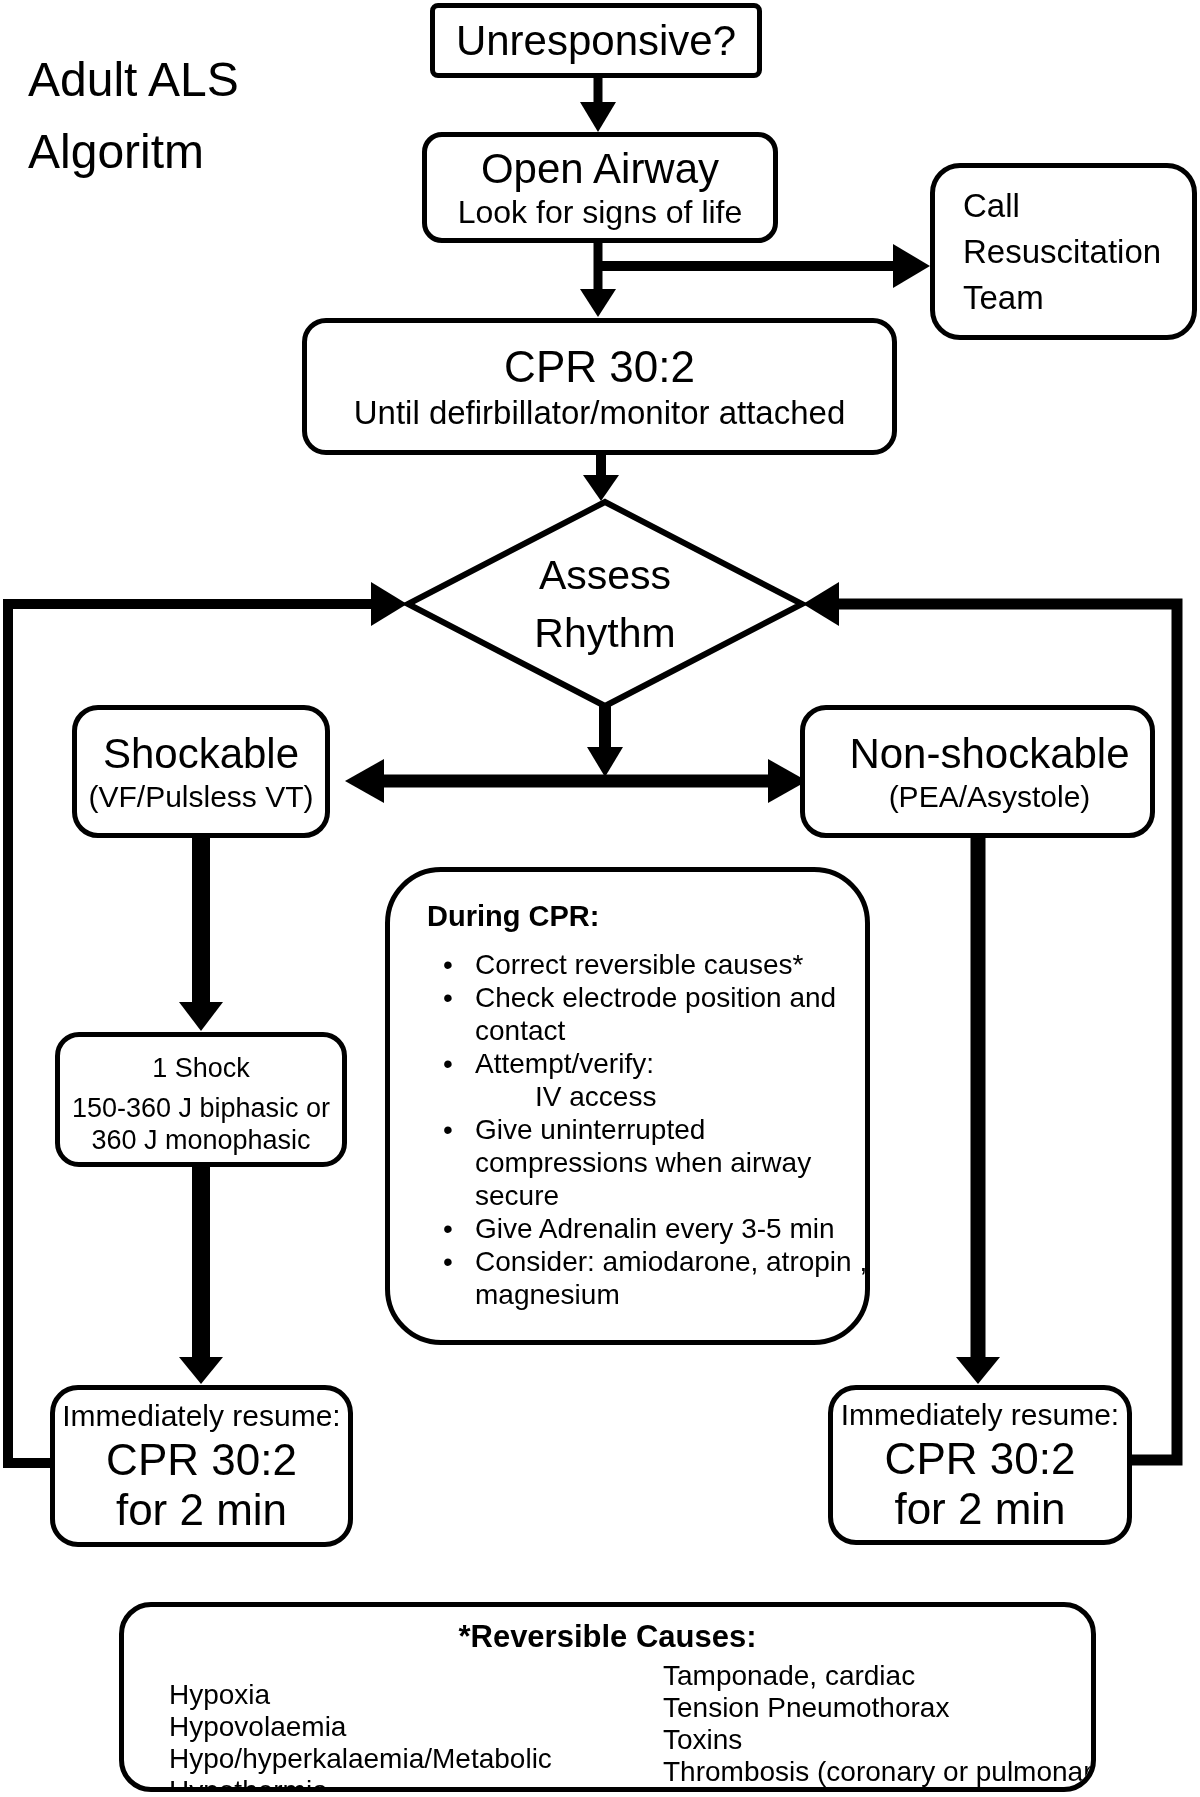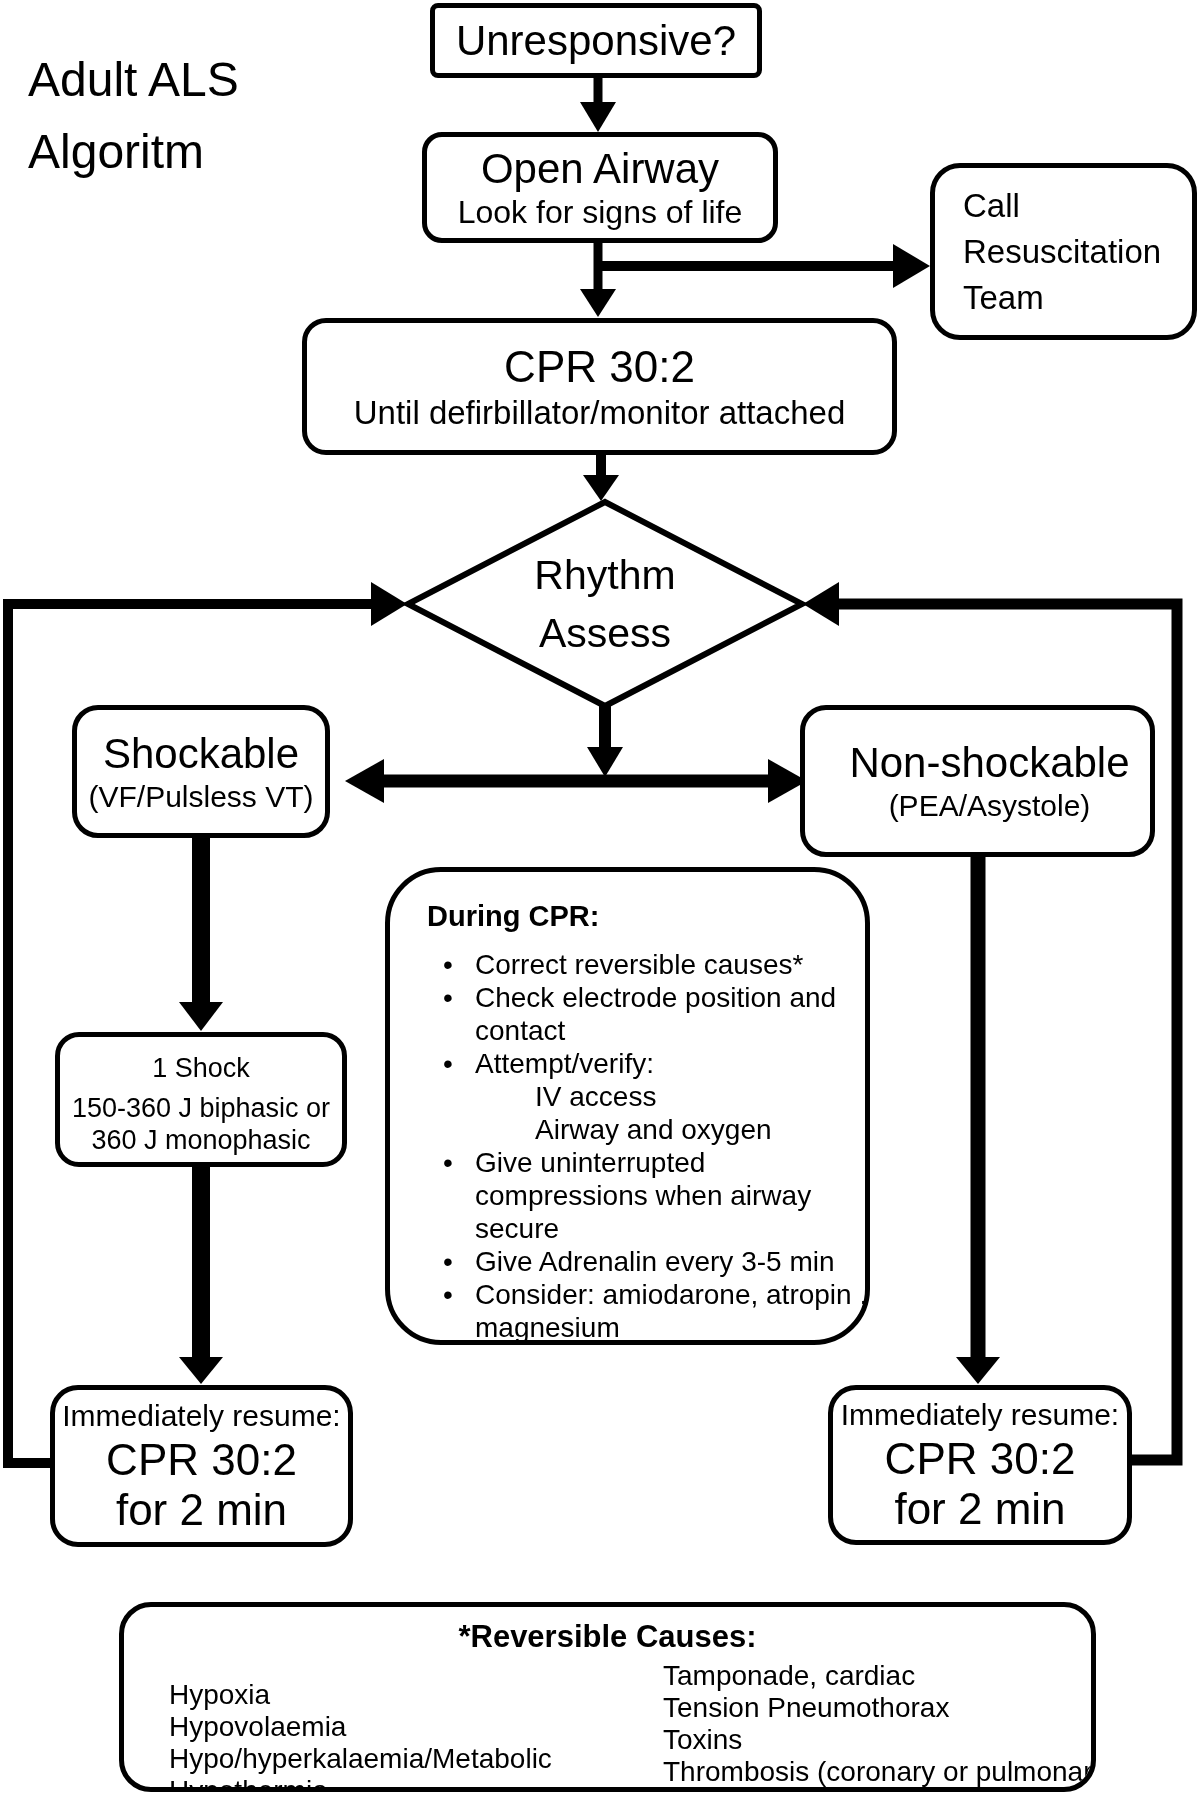--- a/index.html
+++ b/index.html
@@ -26,21 +26,21 @@
   #call-team{left:930px;top:163px;width:267px;height:177px;border-radius:30px;
     align-items:flex-start;text-align:left;padding-left:28px;font-size:33px;line-height:46px;}
   #cpr-node{left:302px;top:318px;width:595px;height:137px;border-radius:24px;}
   #cpr-node .main{font-size:44px;line-height:52px;}
   #cpr-node .sub{font-size:33px;line-height:40px;}
   #assess-label{position:absolute;left:455px;top:546px;width:300px;height:120px;z-index:3;
     font-size:41px;line-height:58px;text-align:center;}
   #shockable{left:72px;top:705px;width:258px;height:133px;border-radius:26px;}
   #shockable .main,#non-shockable .main{font-size:42px;line-height:50px;}
   #shockable .sub,#non-shockable .sub{font-size:30px;line-height:36px;}
-  #non-shockable{left:800px;top:705px;width:355px;height:152px;border-radius:26px;padding-left:24px;}
+  #non-shockable{left:800px;top:705px;width:355px;height:133px;border-radius:26px;padding-left:24px;}
   #during-cpr{left:385px;top:867px;width:485px;height:478px;border-radius:56px;
     align-items:flex-start;justify-content:flex-start;text-align:left;
     padding:26px 10px 10px 37px;}
   #during-cpr .dc-title{font-size:29px;line-height:36px;font-weight:bold;margin-bottom:14px;white-space:nowrap;}
   .dcline{position:relative;padding-left:48px;font-size:28px;line-height:33px;min-height:33px;white-space:nowrap;}
   .dcline .bul{position:absolute;left:16px;top:0;}
   .dcline.deep{padding-left:108px;}
   #one-shock{left:55px;top:1032px;width:292px;height:135px;border-radius:24px;}
   #one-shock .main{font-size:27px;line-height:48px;}
   #one-shock .sub{font-size:27px;line-height:32px;}
@@ -120,42 +120,41 @@
   <div>Resuscitation</div>
   <div>Team</div>
 </div>
 
 <div class="box" id="cpr-node">
   <div class="main">CPR 30:2</div>
   <div class="sub">Until defirbillator/monitor attached</div>
 </div>
 
 <div id="assess-label">
+  <div>Assess</div>
   <div>Rhythm</div>
-  <div>Assess</div>
 </div>
 
 <div class="box" id="shockable">
   <div class="main">Shockable</div>
   <div class="sub">(VF/Pulsless VT)</div>
 </div>
 
 <div class="box" id="non-shockable">
   <div class="main">Non-shockable</div>
   <div class="sub">(PEA/Asystole)</div>
 </div>
 
 <div class="box" id="during-cpr">
   <div class="dc-title">During CPR:</div>
   <div class="dcline"><span class="bul">•</span><span>Correct reversible causes*</span></div>
   <div class="dcline"><span class="bul">•</span><span>Check electrode position and</span></div>
   <div class="dcline"><span>contact</span></div>
   <div class="dcline"><span class="bul">•</span><span>Attempt/verify:</span></div>
   <div class="dcline deep"><span>IV access</span></div>
-  <div class="dcline deep"><span>Airway and oxygen</span></div>
   <div class="dcline"><span class="bul">•</span><span>Give uninterrupted</span></div>
   <div class="dcline"><span>compressions when airway</span></div>
   <div class="dcline"><span>secure</span></div>
   <div class="dcline"><span class="bul">•</span><span>Give Adrenalin every 3-5 min</span></div>
   <div class="dcline"><span class="bul">•</span><span>Consider: amiodarone, atropin ,</span></div>
   <div class="dcline"><span>magnesium</span></div>
 </div>
 
 <div class="box" id="one-shock">
   <div class="main">1 Shock</div>

